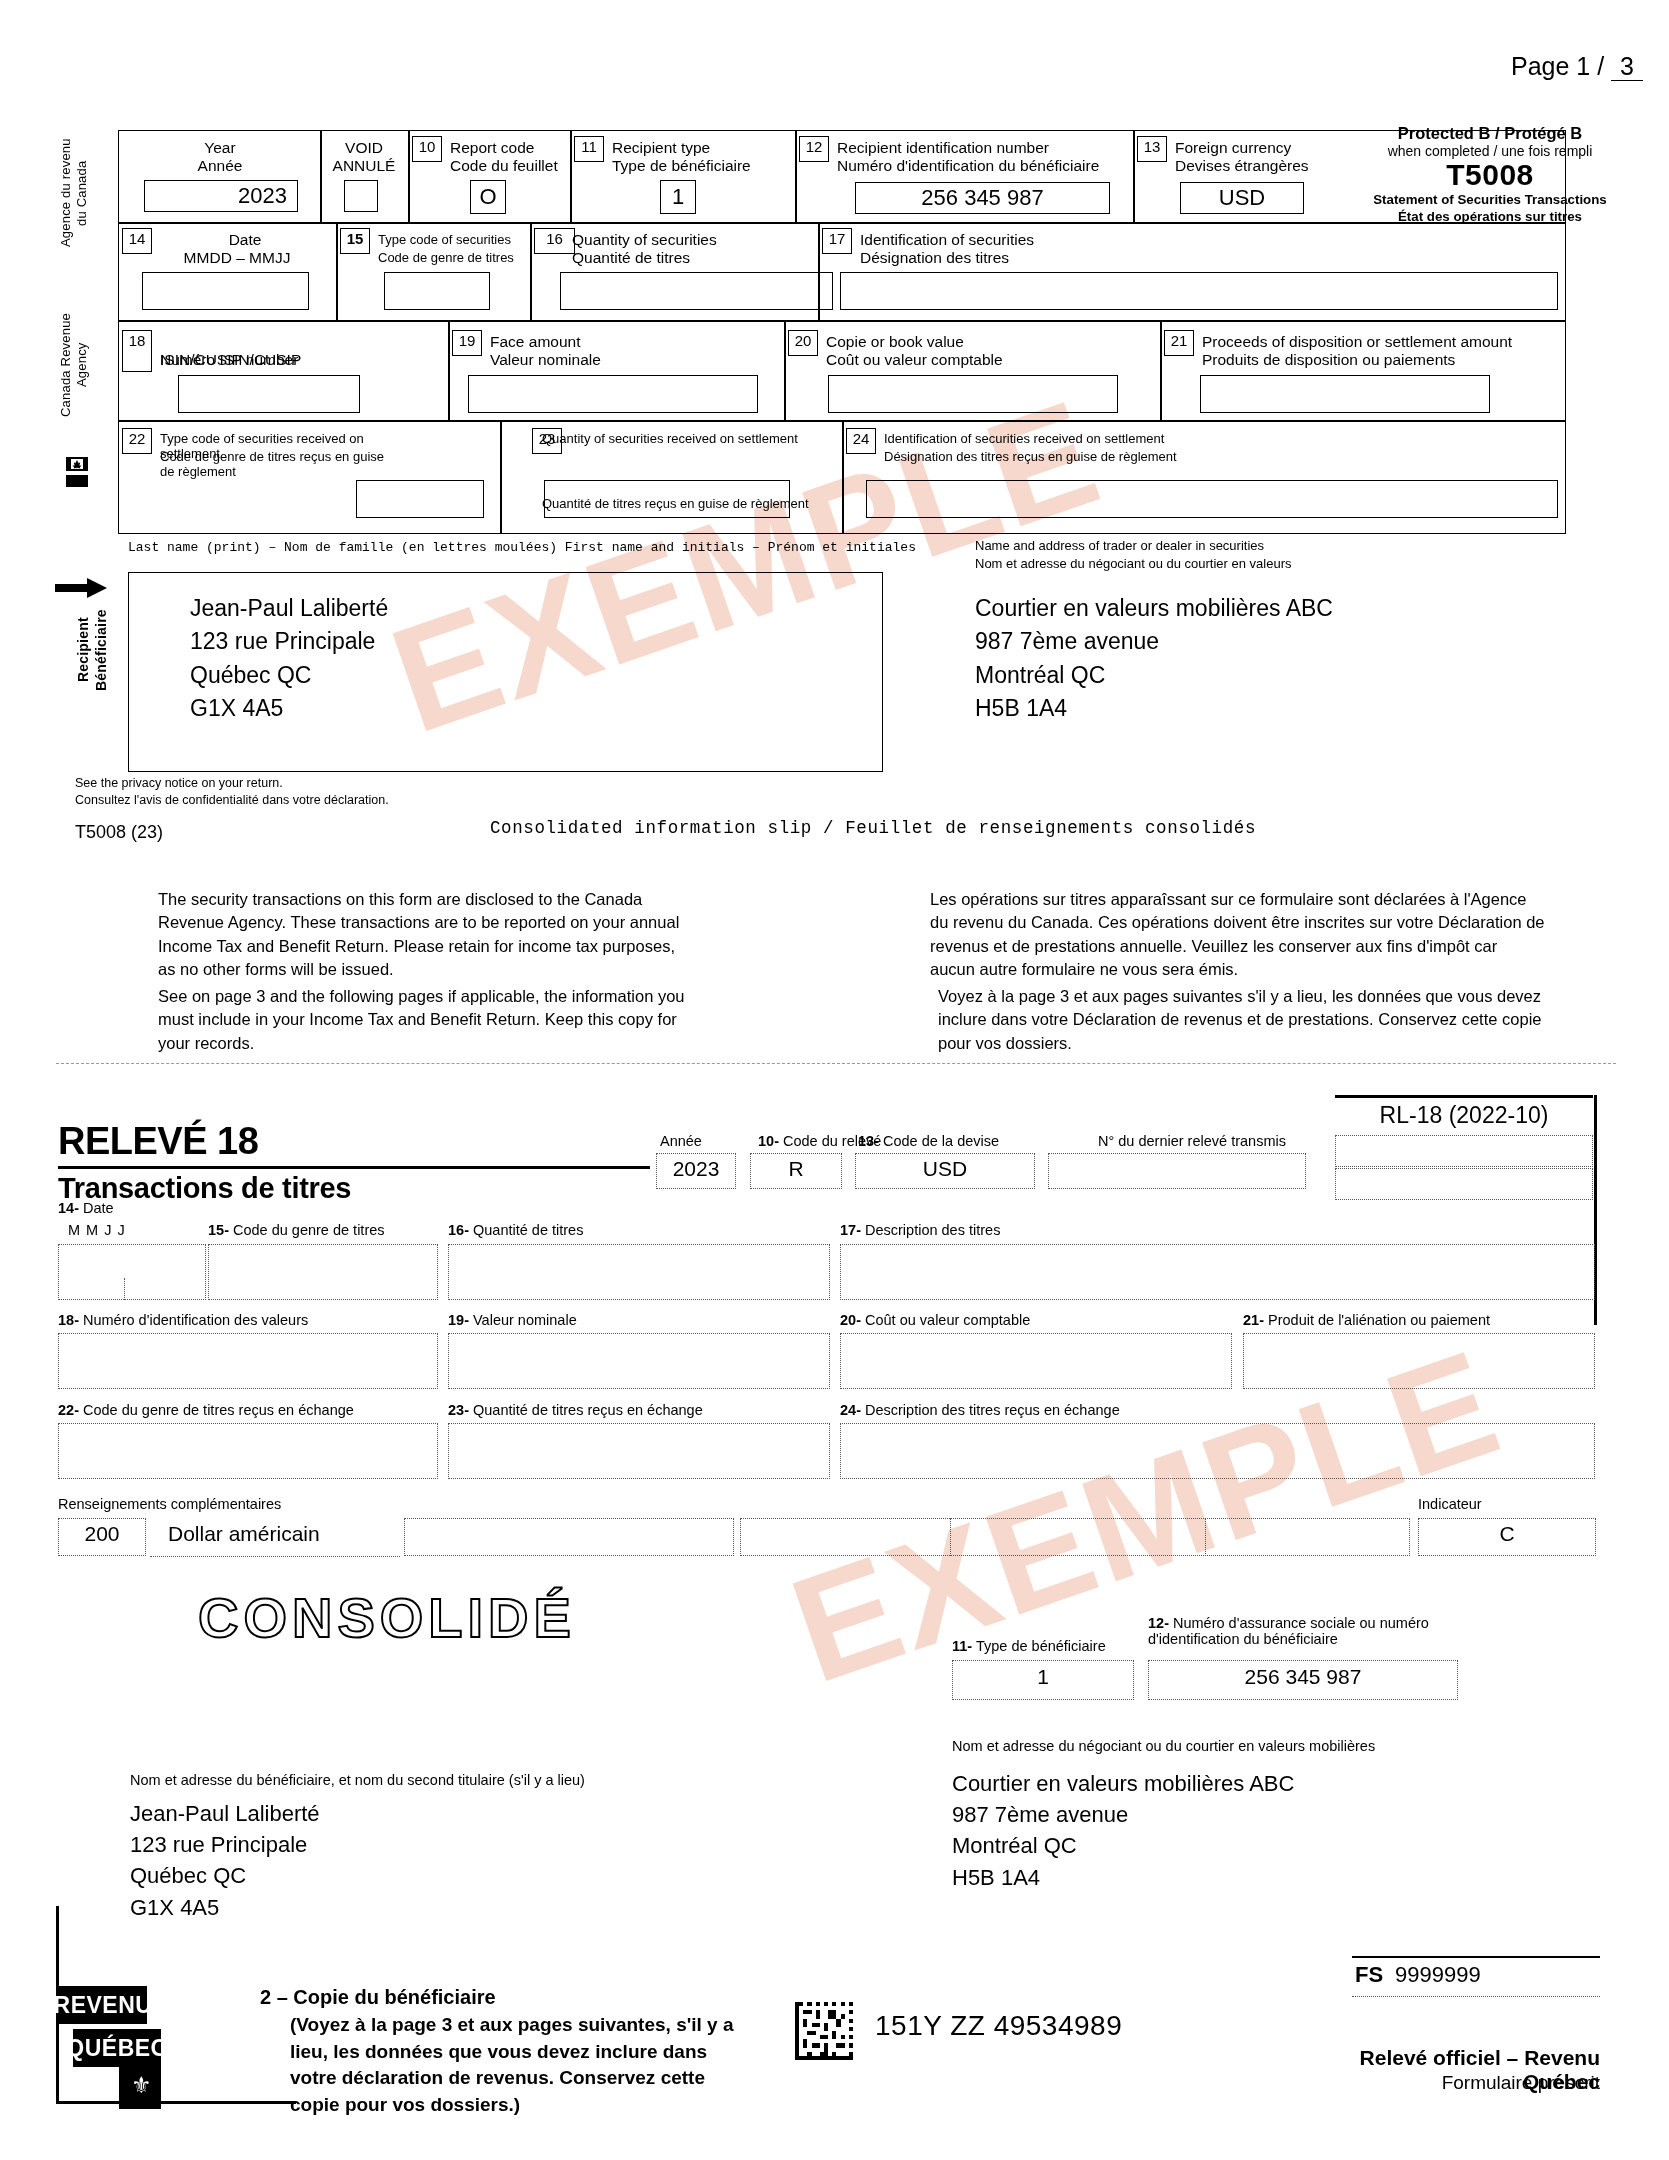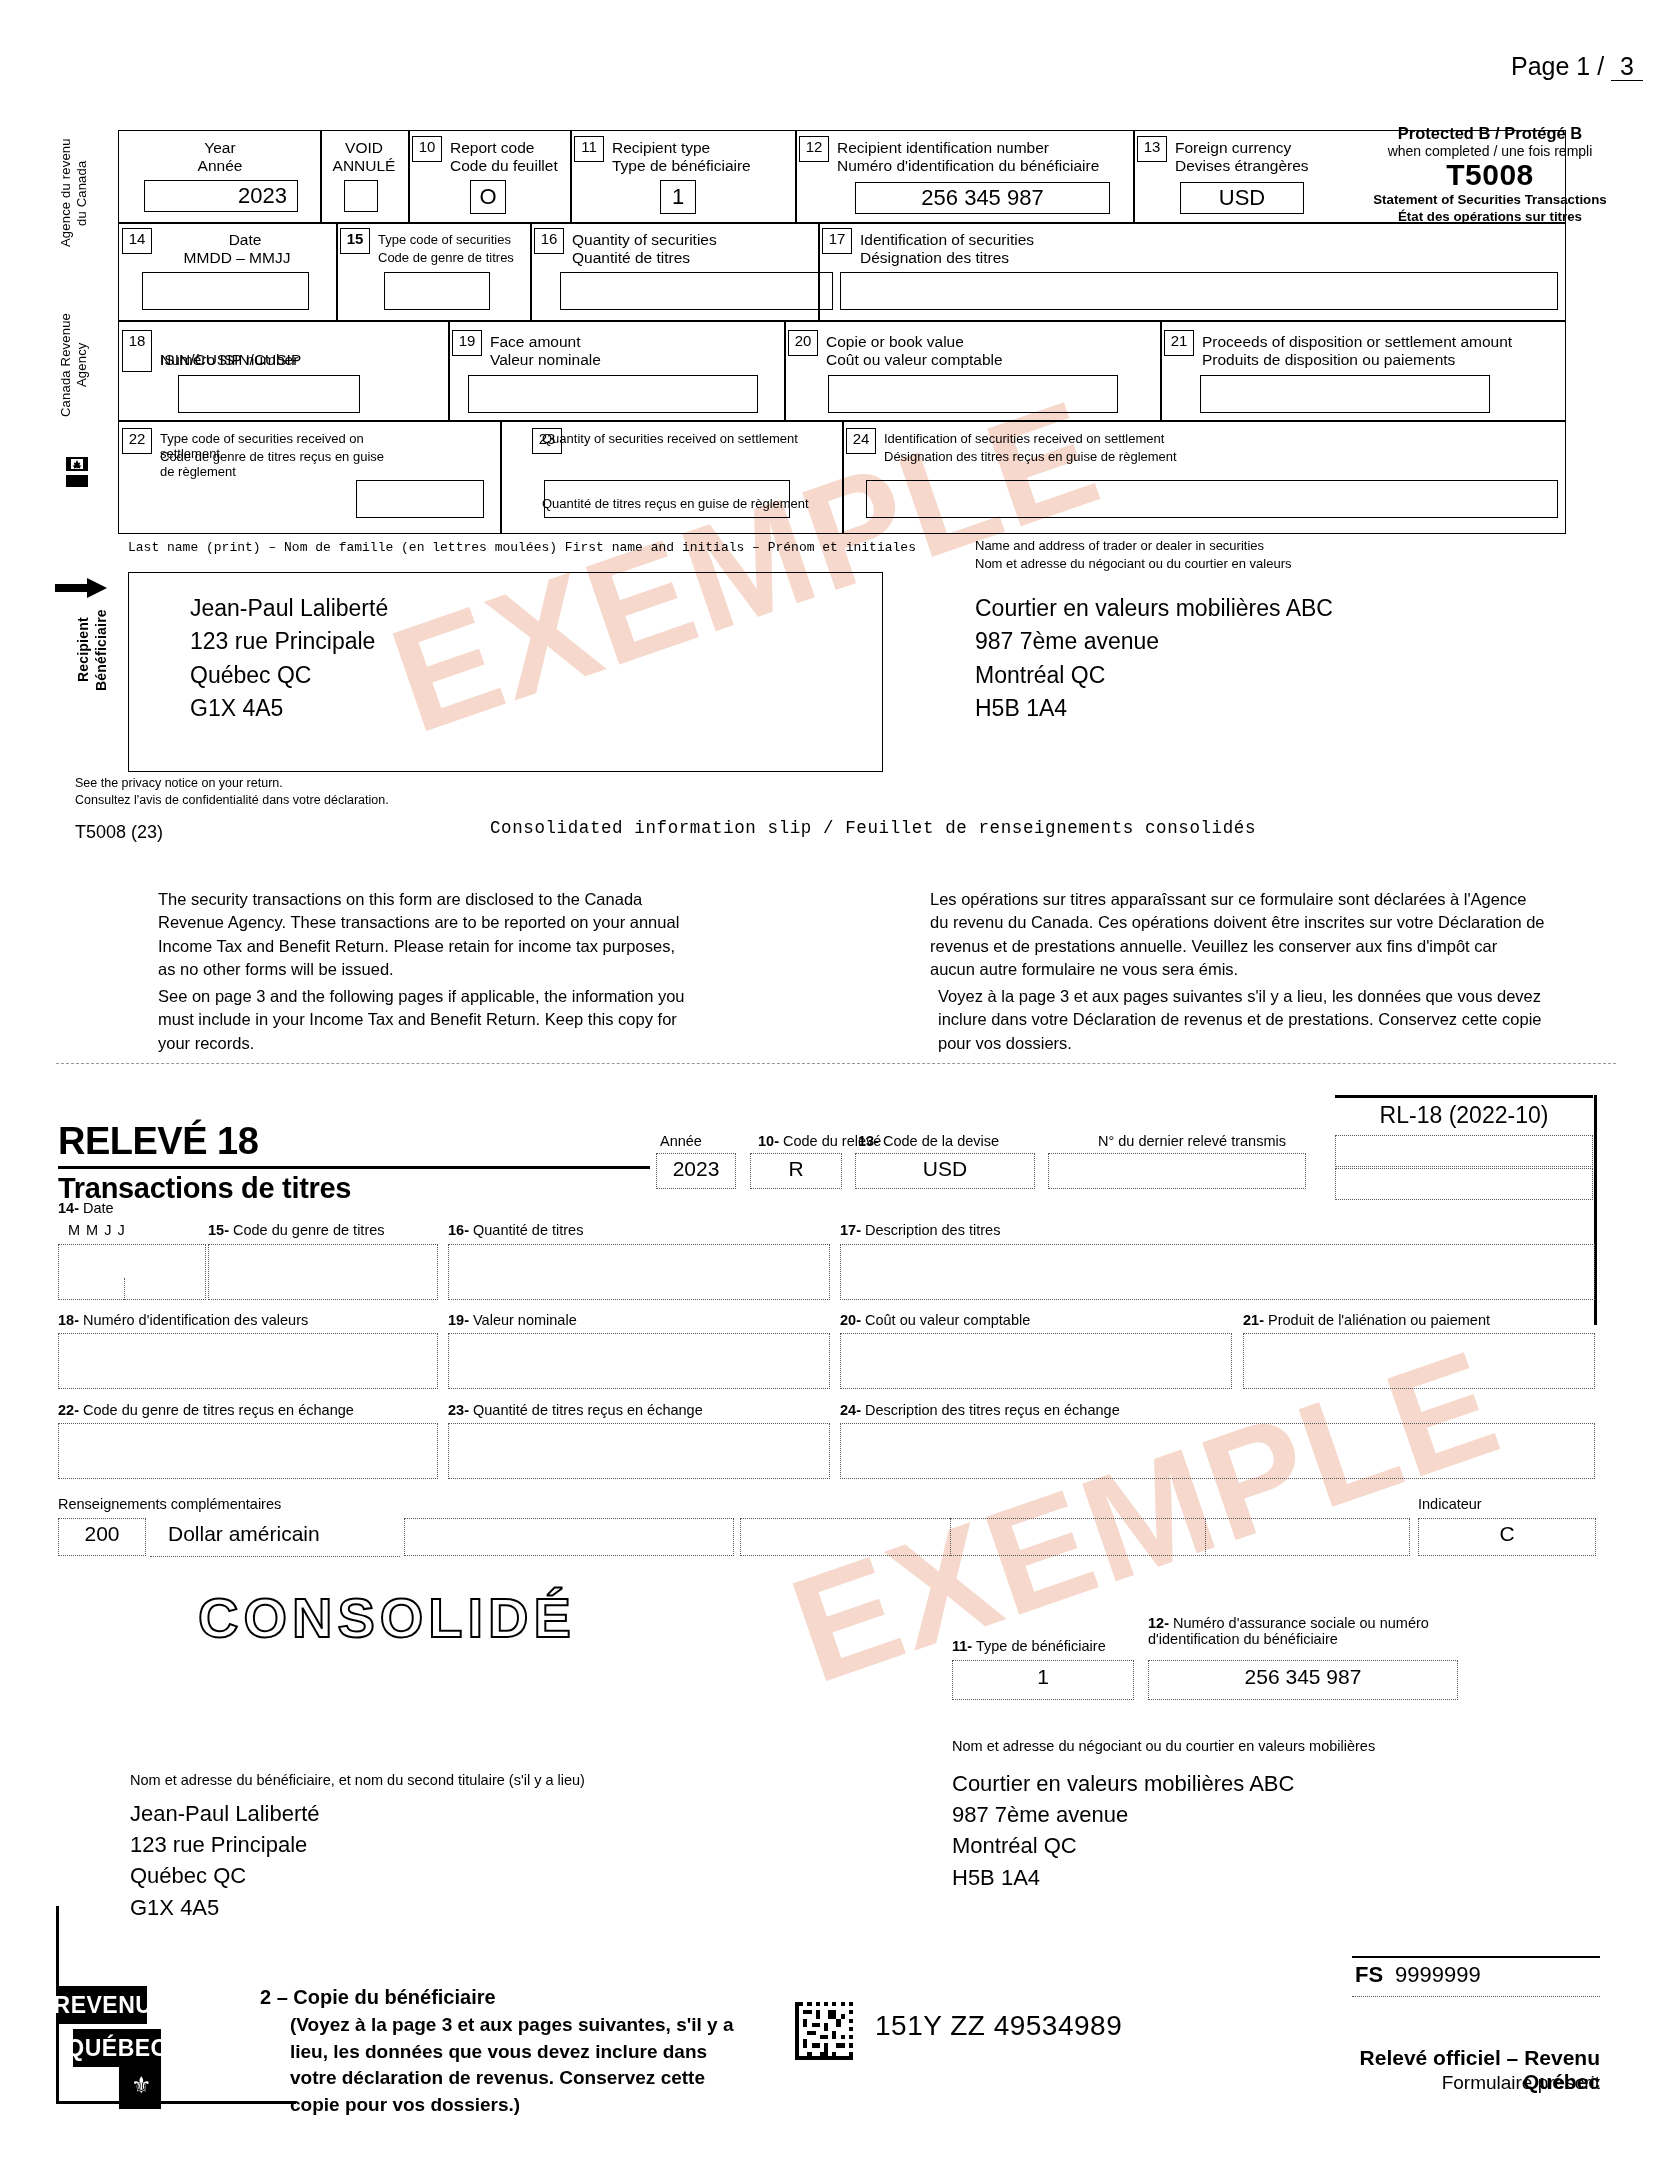--- a/index.html
+++ b/index.html
@@ -173,21 +173,21 @@
   <div class="abs numbox" style="left:122px; top:228px; width:30px; height:26px;">14</div>
   <div class="abs lbl" style="left:160px; top:231px; width:170px; text-align:center;">Date</div>
   <div class="abs lbl" style="left:152px; top:249px; width:170px; text-align:center;">MMDD – MMJJ</div>
   <div class="abs fld" style="left:142px; top:272px; width:167px; height:38px;"></div>
 
   <div class="abs numbox" style="left:340px; top:228px; width:30px; height:26px;font-weight:bold;">15</div>
   <div class="abs lbl-sm" style="left:378px; top:232px;">Type code of securities</div>
   <div class="abs lbl-sm" style="left:378px; top:250px;">Code de genre de titres</div>
   <div class="abs fld" style="left:384px; top:272px; width:106px; height:38px;"></div>
 
-  <div class="abs numbox" style="left:534px; top:228px; width:30px; height:26px;">16</div>
+  <div class="abs numbox" style="left:534px; top:228px; width:41px; height:26px;">16</div>
   <div class="abs lbl" style="left:572px; top:231px;">Quantity of securities</div>
   <div class="abs lbl" style="left:572px; top:249px;">Quantité de titres</div>
   <div class="abs fld" style="left:560px; top:272px; width:273px; height:38px;"></div>
 
   <div class="abs numbox" style="left:822px; top:228px; width:30px; height:26px;">17</div>
   <div class="abs lbl" style="left:860px; top:231px;">Identification of securities</div>
   <div class="abs lbl" style="left:860px; top:249px;">Désignation des titres</div>
   <div class="abs fld" style="left:840px; top:272px; width:718px; height:38px;"></div>
 
   <div class="abs hair" style="left:448px; top:320px; width:1.6px; height:100px;"></div>

